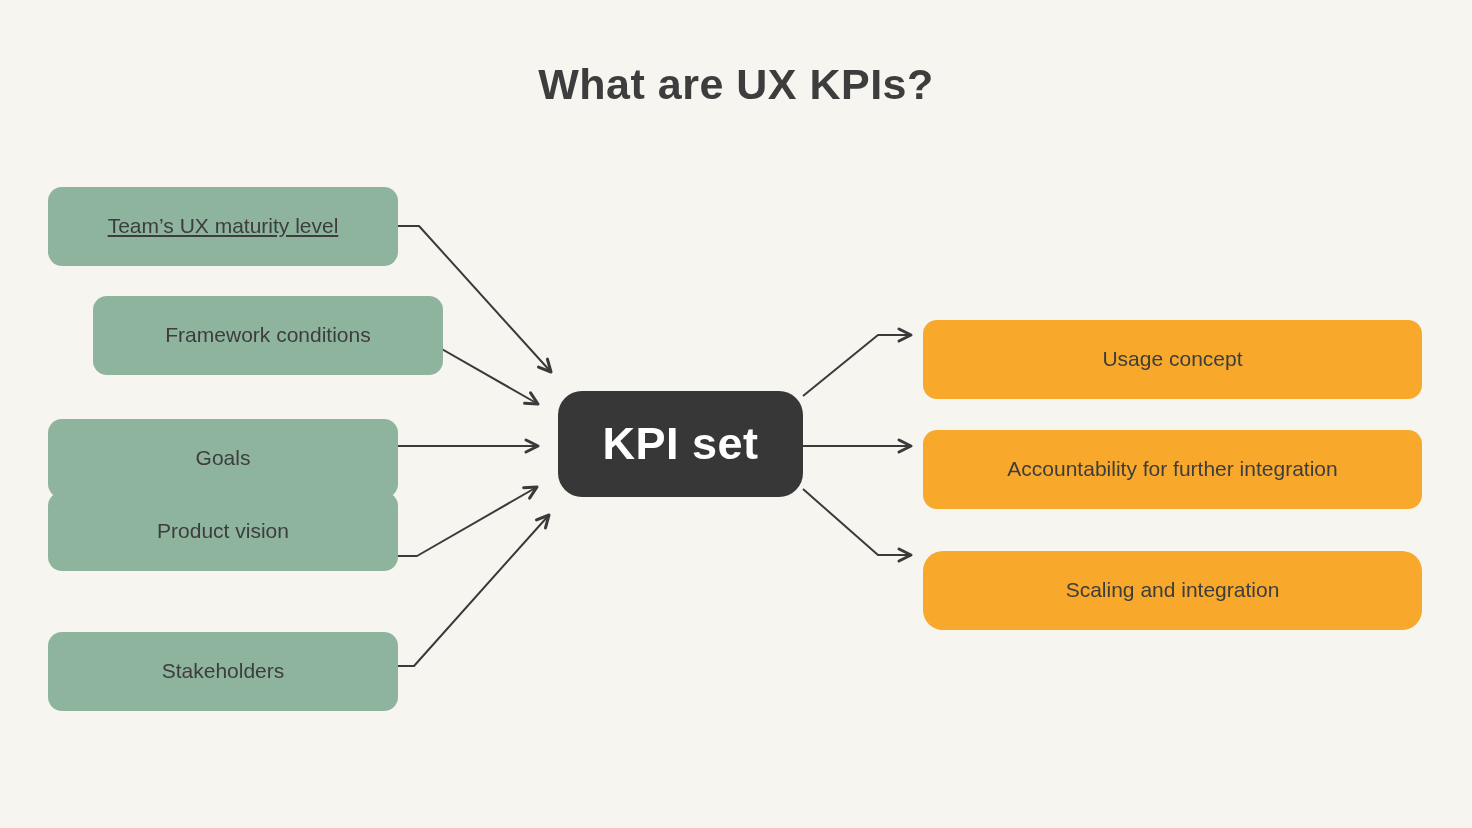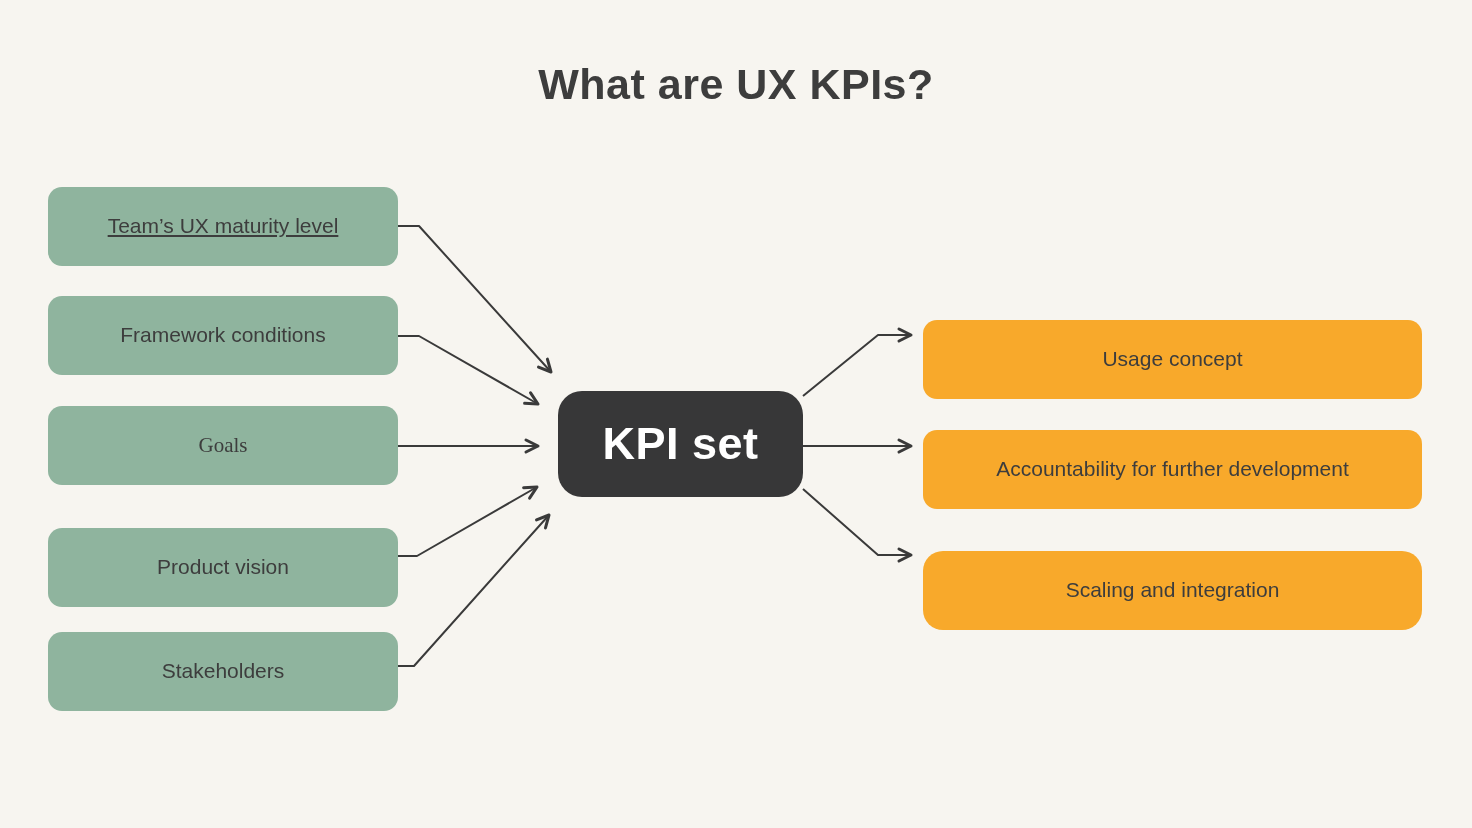--- a/index.html
+++ b/index.html
@@ -65,23 +65,23 @@
     line-height: 1.25;
   }
   .node-input {
     left: 48px;
     width: 350px;
     height: 79px;
     background: var(--input-box);
     border-radius: 14px;
   }
   .in-1 { top: 187px; text-decoration: underline; }
-  .in-2 { top: 296px; }
-  .in-3 { top: 406px; font-family: Liberation Serif, serif; }
-  .in-4 { top: 528px; }
+  .in-2 { top: 296px; margin-left: 45px; }
+  .in-3 { top: 419px; }
+  .in-4 { top: 492px; }
   .in-5 { top: 632px; }
   .node-center {
     left: 558px;
     top: 391px;
     width: 245px;
     height: 106px;
     background: var(--center-box);
     border-radius: 24px;
     color: var(--center-text);
     font-size: 45px;
@@ -141,19 +141,19 @@
   </div>
 
   <div class="node node-center">
     <span>KPI set</span>
   </div>
 
   <div class="node node-output out-1">
     <span>Usage concept</span>
   </div>
   <div class="node node-output out-2">
-    <span>Accountability for further development</span>
+    <span>Accountability for further integration</span>
   </div>
   <div class="node node-output out-3">
     <span>Scaling and integration</span>
   </div>
 
 </div>
 
 </body></html>

